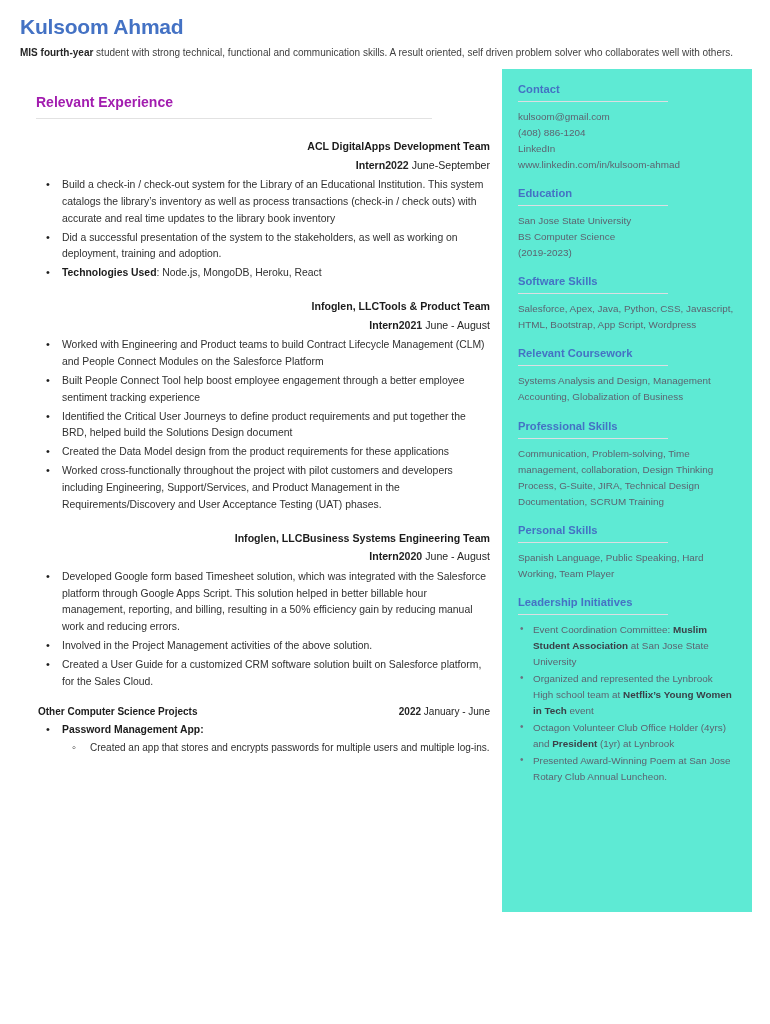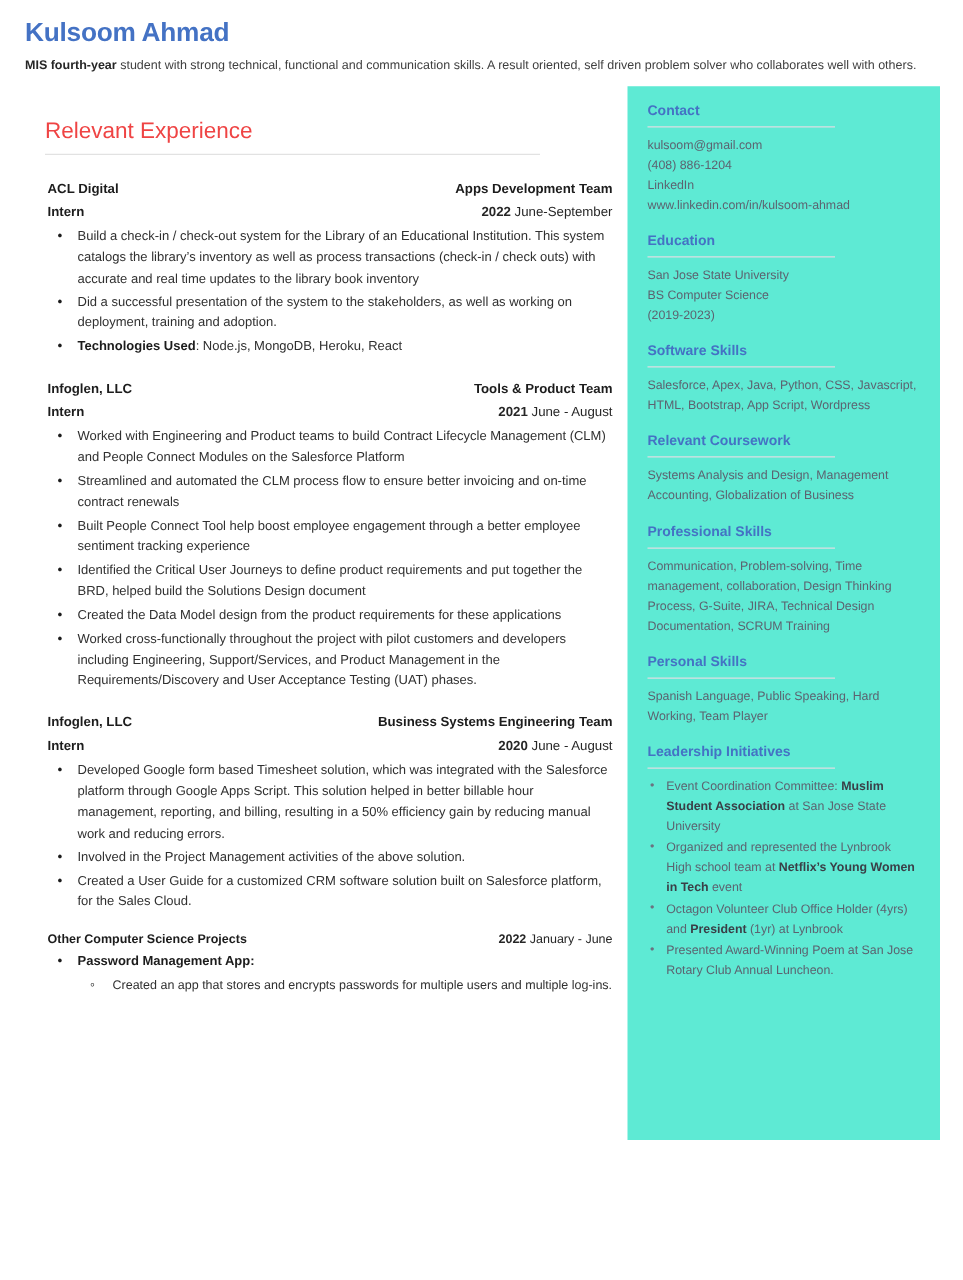--- a/index.html
+++ b/index.html
@@ -41,36 +41,36 @@
   #summary-line b { font-weight: bold; color: #262626; }
 
   
   #main-column {
     position: absolute;
     left: 20px;
     top: 94px;
     width: 470px;
   }
   .main-section-title {
-    font-size: 18px;
-    font-weight: normal;
-    color: #ef4444;
+    font-size: 14px;
+    font-weight: bold;
+    color: #a21caf;
     margin: 0 0 4px 16px;
   }
   .main-rule {
     height: 1px;
     background: #e2e2e2;
     margin: 8px 0 18px 16px;
     width: 396px;
   }
 
   .job { margin-bottom: 15px; }
   .job-row {
     display: flex;
-    justify-content: space-between;
+    justify-content: flex-end;
     align-items: baseline;
     font-size: 10.6px;
     line-height: 1.75;
   }
   .job-row .left  { font-weight: bold; color: #1c1c1c; padding-left: 18px; }
   .job-row .right { font-weight: bold; color: #1c1c1c; text-align: right; }
   .job-row.sub .right { font-weight: normal; color: #262626; }
   .job-row.sub .right b { font-weight: bold; }
 
   ul.bullets {
@@ -216,21 +216,20 @@
         <div class="job-row">
           <span class="left">Infoglen, LLC</span>
           <span class="right">Tools &amp; Product Team</span>
         </div>
         <div class="job-row sub">
           <span class="left">Intern</span>
           <span class="right"><b>2021</b><span> June - August</span></span>
         </div>
         <ul class="bullets">
           <li>Worked with Engineering and Product teams to build Contract Lifecycle Management (CLM) and People Connect Modules on the Salesforce Platform</li>
-          <li>Streamlined and automated the CLM process flow to ensure better invoicing and on-time contract renewals</li>
           <li>Built People Connect Tool help boost employee engagement through a better employee sentiment tracking experience</li>
           <li>Identified the Critical User Journeys to define product requirements and put together the BRD, helped build the Solutions Design document</li>
           <li>Created the Data Model design from the product requirements for these applications</li>
           <li>Worked cross-functionally throughout the project with pilot customers and developers including Engineering, Support/Services, and Product Management in the Requirements/Discovery and User Acceptance Testing (UAT) phases.</li>
         </ul>
       </div>
       <div class="job">
         <div class="job-row">
           <span class="left">Infoglen, LLC</span>
           <span class="right">Business Systems Engineering Team</span>

